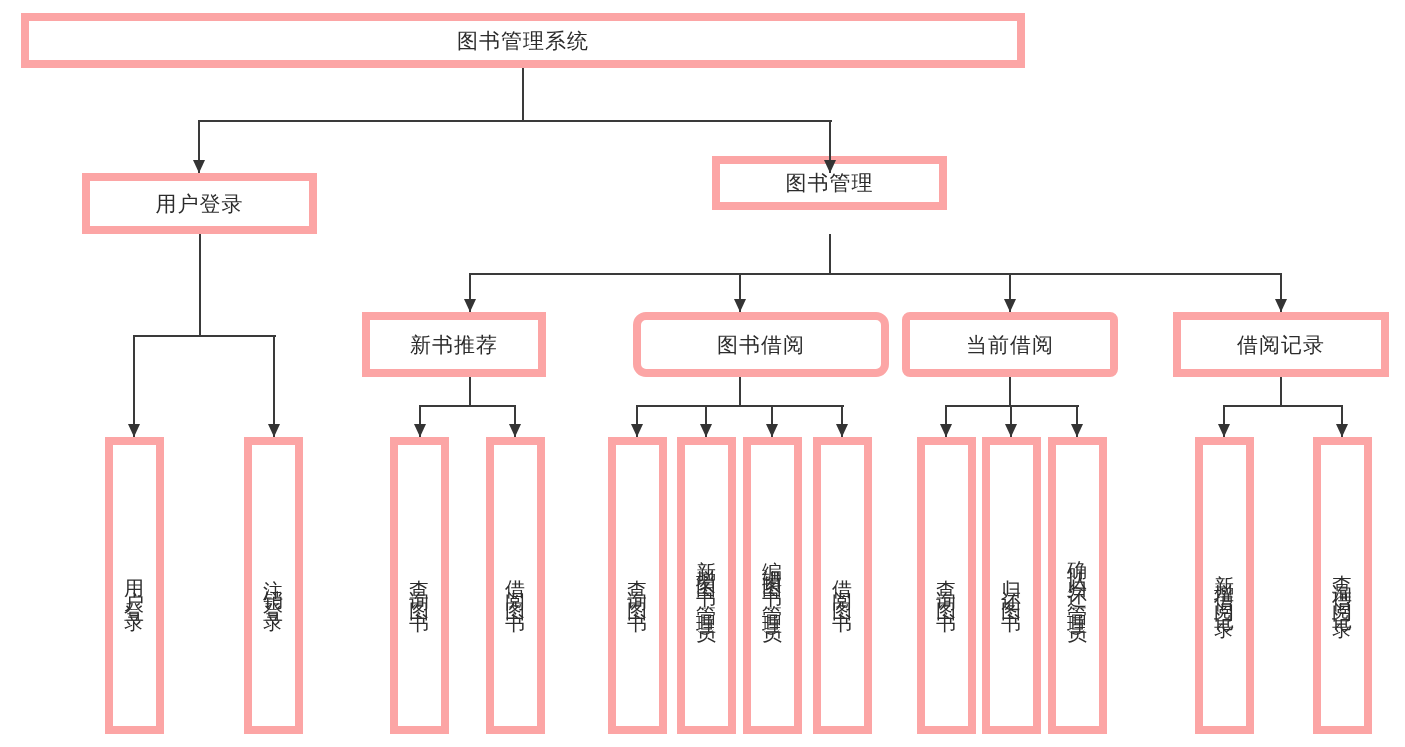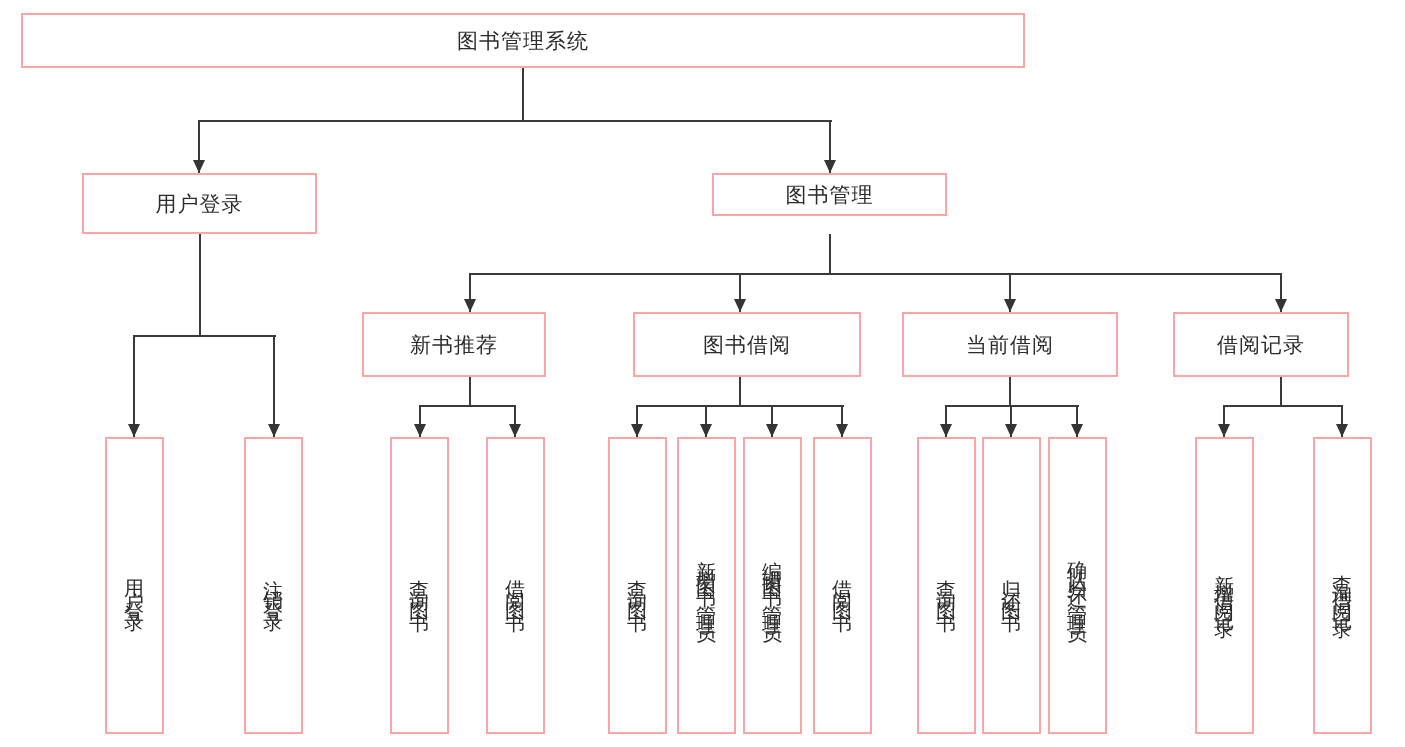--- a/index.html
+++ b/index.html
@@ -2,21 +2,21 @@
 <html><head>
 <meta charset="utf-8">
 <style>
   html,body{margin:0;padding:0;background:#ffffff;}
   .canvas{
     position:relative;width:1405px;height:747px;background:#ffffff;
     font-family:"Liberation Sans",sans-serif;overflow:hidden;
   }
   .box{
     position:absolute;box-sizing:border-box;background:#ffffff;
-    border:2px solid #fca5a5;display:flex;align-items:center;justify-content:center;
+    border:8px solid #fca5a5;display:flex;align-items:center;justify-content:center;
     font-size:21px;color:#2c2c2c;letter-spacing:1px;white-space:nowrap;
   }
   .leaf{width:59px;top:437px;height:297px;}
   .leaf > span{
     writing-mode:vertical-rl;text-orientation:mixed;
     font-size:20px;line-height:1;letter-spacing:11px;color:#2c2c2c;
   }
   .leaf.long > span{letter-spacing:9px;}
   .hl,.vl{position:absolute;background:#3a3a3a;}
   .hl{height:2px;}
@@ -37,34 +37,34 @@
 
 <div class="canvas">
 
   <div class="box" style="left:21px;top:13px;width:1004px;height:55px;">
     <span>图书管理系统</span>
   </div>
 
   <div class="box" style="left:82px;top:173px;width:235px;height:61px;">
     <span>用户登录</span>
   </div>
-  <div class="box" style="left:712px;top:173px;width:235px;height:43px;justify-content:center;">
+  <div class="box" style="left:712px;top:156px;width:235px;height:54px;justify-content:center;">
     <span>图书管理</span>
   </div>
 
   <div class="box" style="left:362px;top:312px;width:184px;height:65px;">
     <span>新书推荐</span>
   </div>
-  <div class="box" style="left:633px;top:312px;width:228px;height:65px;">
+  <div class="box" style="left:633px;top:312px;width:256px;height:65px;border-radius:13px;">
     <span>图书借阅</span>
   </div>
-  <div class="box" style="left:902px;top:312px;width:216px;height:65px;">
+  <div class="box" style="left:902px;top:312px;width:216px;height:65px;border-radius:8px;">
     <span>当前借阅</span>
   </div>
-  <div class="box" style="left:1173px;top:312px;width:176px;height:65px;">
+  <div class="box" style="left:1173px;top:312px;width:216px;height:65px;">
     <span>借阅记录</span>
   </div>
 
   <div class="box leaf" style="left:105px;">
     <span>用户登录</span>
   </div>
   <div class="box leaf" style="left:244px;">
     <span>注销登录</span>
   </div>
 

